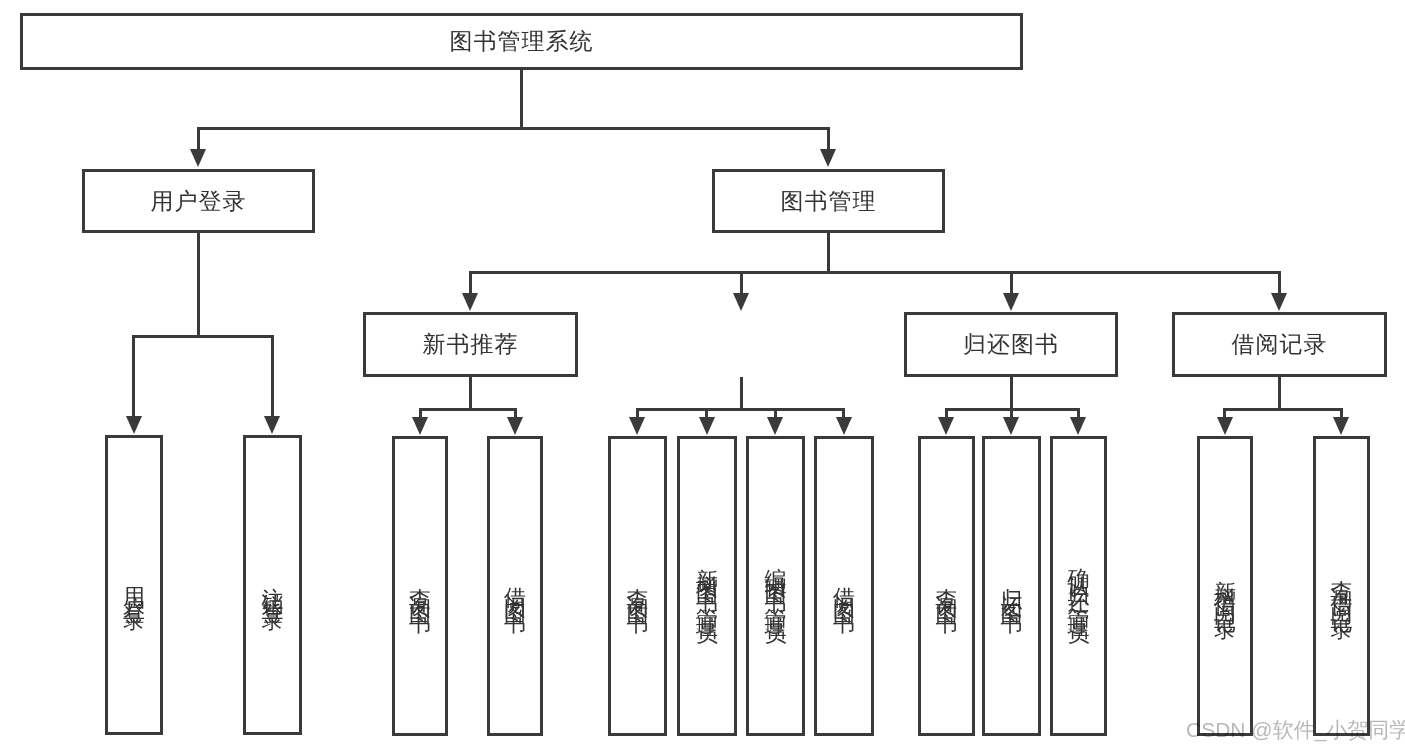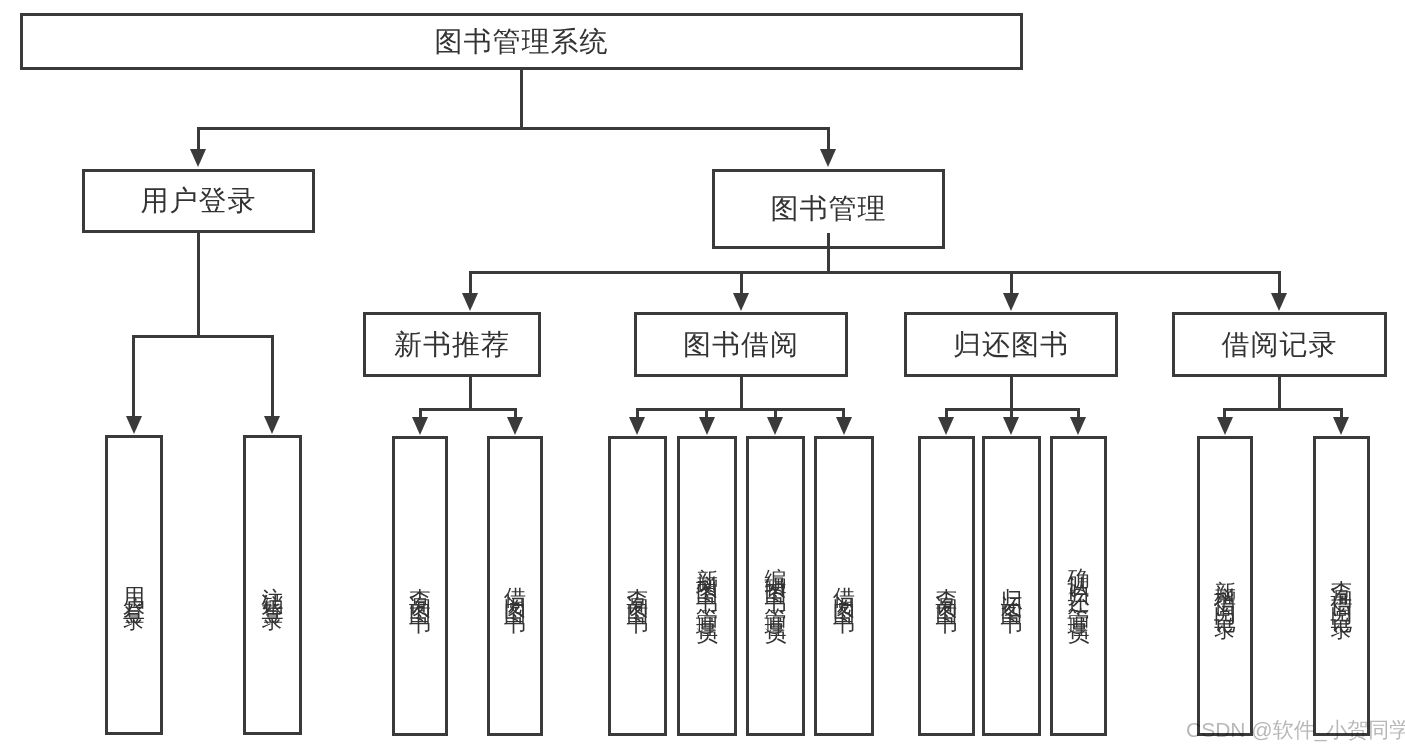--- a/index.html
+++ b/index.html
@@ -17,21 +17,21 @@
   .box {
     position: absolute;
     box-sizing: border-box;
     border: 3px solid var(--line, #3a3a3a);
     background: #ffffff;
     display: flex;
     align-items: center;
     justify-content: center;
     color: var(--text, #333);
   }
-  .h { font-size: 28px; letter-spacing: 1px; }
+  .h { font-size: 23px; letter-spacing: 1px; }
   .v {
     writing-mode: vertical-rl;
     font-size: 22px;
     letter-spacing: 8px;
     line-height: 1;
   }
   .vl { position: absolute; width: 3px; background: var(--line, #3a3a3a); }
   .hl { position: absolute; height: 3px; background: var(--line, #3a3a3a); }
   .arr {
     position: absolute;
@@ -63,21 +63,21 @@
   <div class="vl" style="left:520px; top:70px; height:60px;"></div>
   <div class="hl" style="left:197px; top:127px; width:633px;"></div>
   <div class="vl" style="left:197px; top:127px; height:25px;"></div>
   <div class="vl" style="left:827px; top:127px; height:25px;"></div>
   <div class="arr" style="left:190px; top:149px;"></div>
   <div class="arr" style="left:820px; top:149px;"></div>
 
   <div class="box h" style="left:82px; top:169px; width:233px; height:64px;">
     <span>用户登录</span>
   </div>
-  <div class="box h" style="left:712px; top:169px; width:233px; height:80px;">
+  <div class="box h" style="left:712px; top:169px; width:233px; height:64px;">
     <span>图书管理</span>
   </div>
 
   <div class="vl" style="left:197px; top:233px; height:104px;"></div>
   <div class="hl" style="left:132px; top:335px; width:142px;"></div>
   <div class="vl" style="left:132px; top:335px; height:83px;"></div>
   <div class="vl" style="left:271px; top:335px; height:83px;"></div>
   <div class="arr" style="left:126px; top:416px;"></div>
   <div class="arr" style="left:264px; top:416px;"></div>
 
@@ -85,25 +85,22 @@
   <div class="hl" style="left:469px; top:271px; width:812px;"></div>
   <div class="vl" style="left:469px; top:271px; height:25px;"></div>
   <div class="vl" style="left:740px; top:271px; height:25px;"></div>
   <div class="vl" style="left:1010px; top:271px; height:25px;"></div>
   <div class="vl" style="left:1278px; top:271px; height:25px;"></div>
   <div class="arr" style="left:462px; top:293px;"></div>
   <div class="arr" style="left:733px; top:293px;"></div>
   <div class="arr" style="left:1003px; top:293px;"></div>
   <div class="arr" style="left:1271px; top:293px;"></div>
 
-  <div class="box h" style="left:363px; top:312px; width:178px; height:65px;">
+  <div class="box h" style="left:363px; top:312px; width:215px; height:65px;">
     <span>新书推荐</span>
-  </div>
-  <div class="box h" style="left:634px; top:312px; width:214px; height:65px;">
-    <span>图书借阅</span>
   </div>
   <div class="box h" style="left:904px; top:312px; width:214px; height:65px;">
     <span>归还图书</span>
   </div>
   <div class="box h" style="left:1172px; top:312px; width:215px; height:65px;">
     <span>借阅记录</span>
   </div>
 
   <div class="vl" style="left:469px; top:377px; height:33px;"></div>
   <div class="hl" style="left:419px; top:408px; width:98px;"></div>

